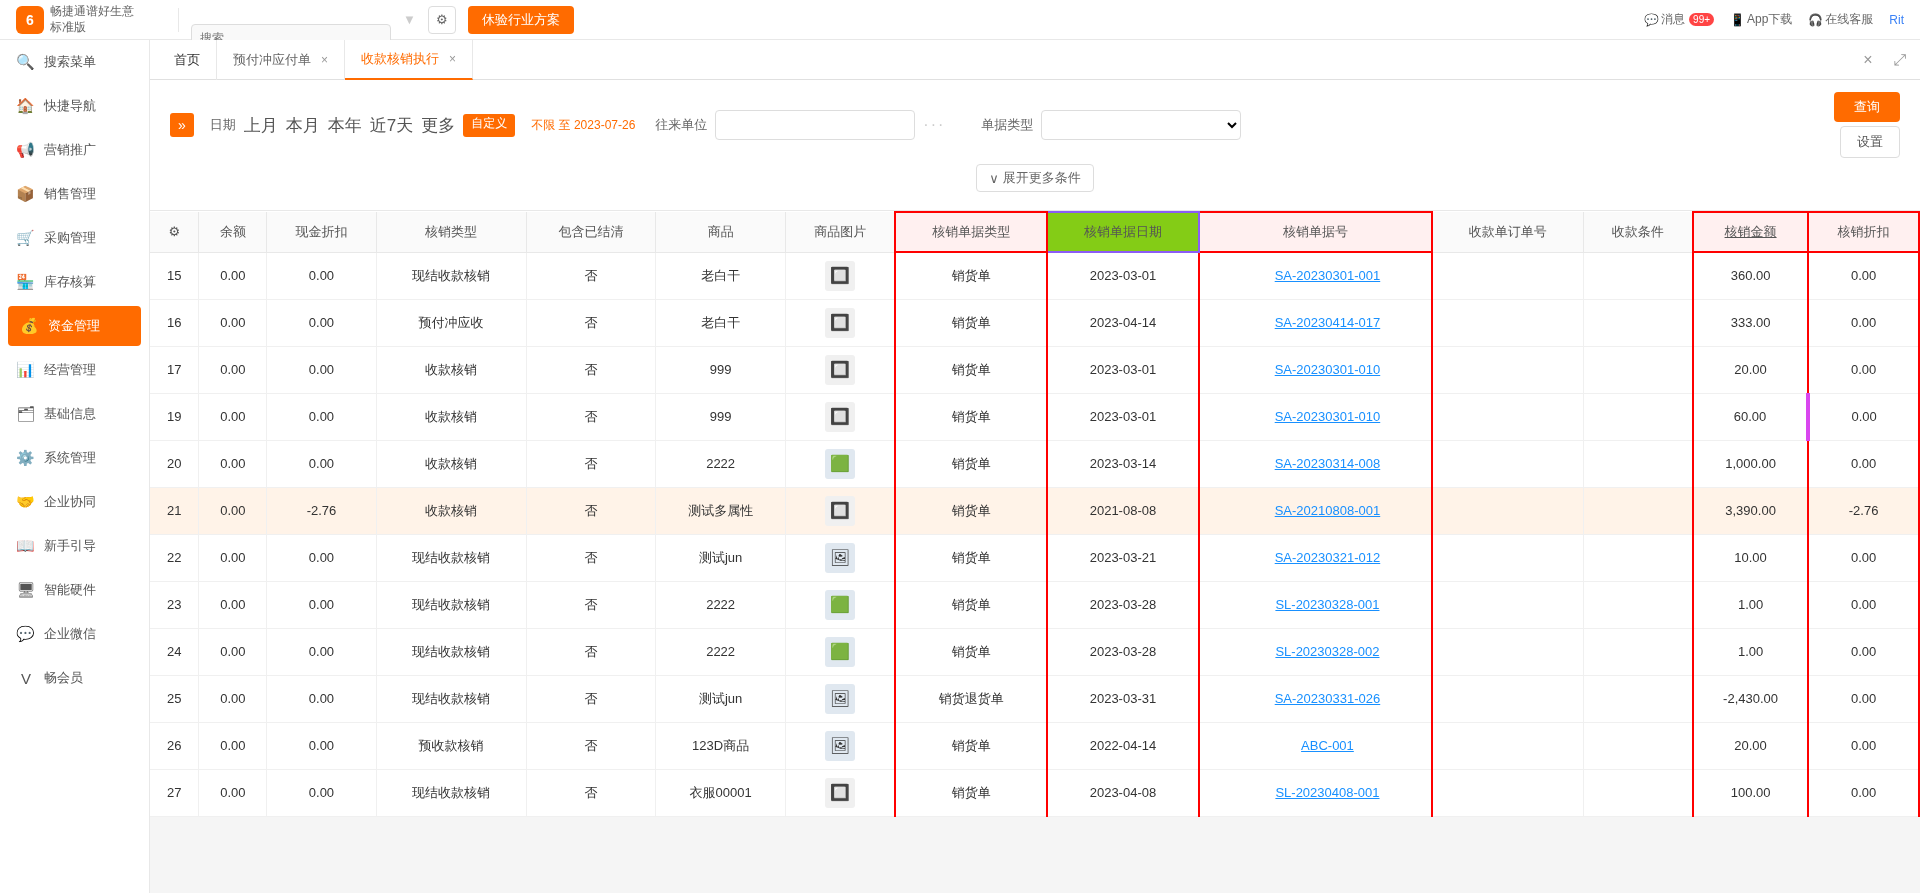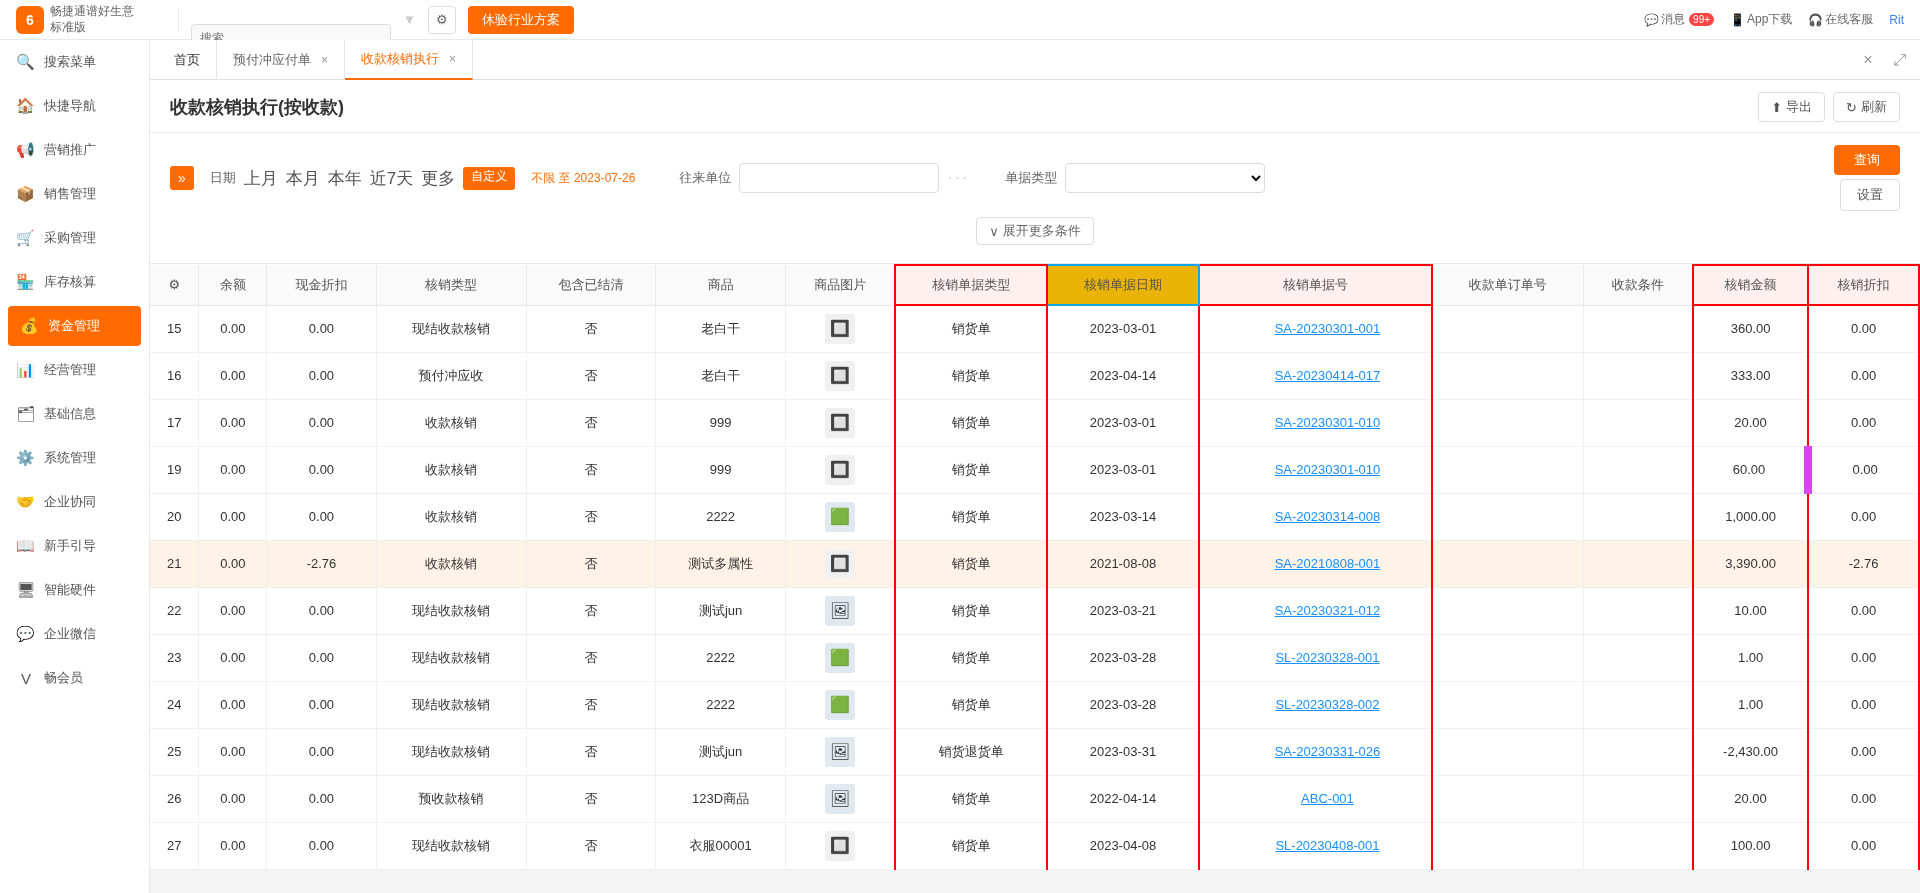--- a/index.html
+++ b/index.html
@@ -192,54 +192,41 @@
         <span class="tab-close">×</span>
       </div>
       <div class="tab-bar-right">
         <div class="window-btn">×</div>
         <div class="window-btn">⤢</div>
       </div>
     </div>
 
     <div class="page-content">
 
-      <div class="page-header">
-        <div class="page-title">收款核销执行(按收款)</div>
-        <div class="page-header-actions">
-          <button class="btn-export">
-            <span>⬆</span>
-            <span>导出</span>
-          </button>
-          <button class="btn-refresh">
-            <span>↻</span>
-            <span>刷新</span>
-          </button>
-        </div>
-      </div>
 
       <div class="filter-area">
         <div class="filter-row">
           <button class="orange-arrow">»</button>
 
           <div class="filter-group">
             <span class="filter-label">日期</span>
             <div class="filter-links">
               <span class="filter-link">上月</span>
               <span class="filter-link">本月</span>
               <span class="filter-link">本年</span>
               <span class="filter-link">近7天</span>
               <span class="filter-link">更多</span>
               <span class="filter-link custom">自定义</span>
             </div>
           </div>
           <div>
             <span style="color:#ff6b00;font-size:12px;">不限 至 2023-07-26</span>
           </div>
 
-          <div class="filter-group" style="margin-left:28px;">
+          <div class="filter-group" style="margin-left:4px;">
             <span class="filter-label">往来单位</span>
             <input class="filter-input" type="text" style="">
             <span class="filter-dots">···</span>
           </div>
 
           <div class="filter-group" style="margin-left:20px;">
             <span class="filter-label">单据类型</span>
             <select class="filter-select">
               <option></option>
             </select>
@@ -264,25 +251,25 @@
           <thead>
             <tr>
               <th>⚙</th>
               <th>余额</th>
               <th>现金折扣</th>
               <th>核销类型</th>
               <th>包含已结清</th>
               <th>商品</th>
               <th>商品图片</th>
               <th style="border: 2px solid #ff0000; background: #fff0f0;">核销单据类型</th>
-              <th style="border: 2px solid #0ea5e9; background: #eab308;">核销单据日期</th>
+              <th style="border: 2px solid #8b5cf6; background: #84cc16;">核销单据日期</th>
               <th style="border: 2px solid #ff0000; background: #fff0f0;">核销单据号</th>
               <th>收款单订单号</th>
               <th>收款条件</th>
-              <th style="border: 2px solid #ff0000; background: #fff0f0;">核销金额</th>
+              <th style="border: 2px solid #ff0000; background: #fff0f0; text-decoration: underline;">核销金额</th>
               <th style="border: 2px solid #ff0000; background: #fff0f0;">核销折扣</th>
             </tr>
           </thead>
           <tbody id="table-body">
           <tr>
     <td>15</td>
     <td>0.00</td>
     <td class="">0.00</td>
     <td>现结收款核销</td>
     <td>否</td>
@@ -334,21 +321,21 @@
     <td class="">0.00</td>
     <td>收款核销</td>
     <td>否</td>
     <td>999</td>
     <td><div class="img-placeholder">🔲</div></td>
     <td style="border-left:2px solid #ff0000;border-right:2px solid #ff0000;">销货单</td>
     <td style="border-left:2px solid #ff0000;border-right:2px solid #ff0000;">2023-03-01</td>
     <td style="border-left:2px solid #ff0000;border-right:2px solid #ff0000;"><span class="link-text">SA-20230301-010</span></td>
     <td></td>
     <td></td>
-    <td class="" style="border-left:2px solid #ff0000;border-right:8px solid #d946ef;">60.00</td>
+    <td class="" style="border-left:2px solid #ff0000;border-right:4px solid #d946ef;">60.00</td>
     <td class="" style="border-left:2px solid #ff0000;border-right:2px solid #ff0000;">0.00</td>
   </tr>
               <tr>
     <td>20</td>
     <td>0.00</td>
     <td class="">0.00</td>
     <td>收款核销</td>
     <td>否</td>
     <td>2222</td>
     <td><div class="img-placeholder has-img">🟩</div></td>

